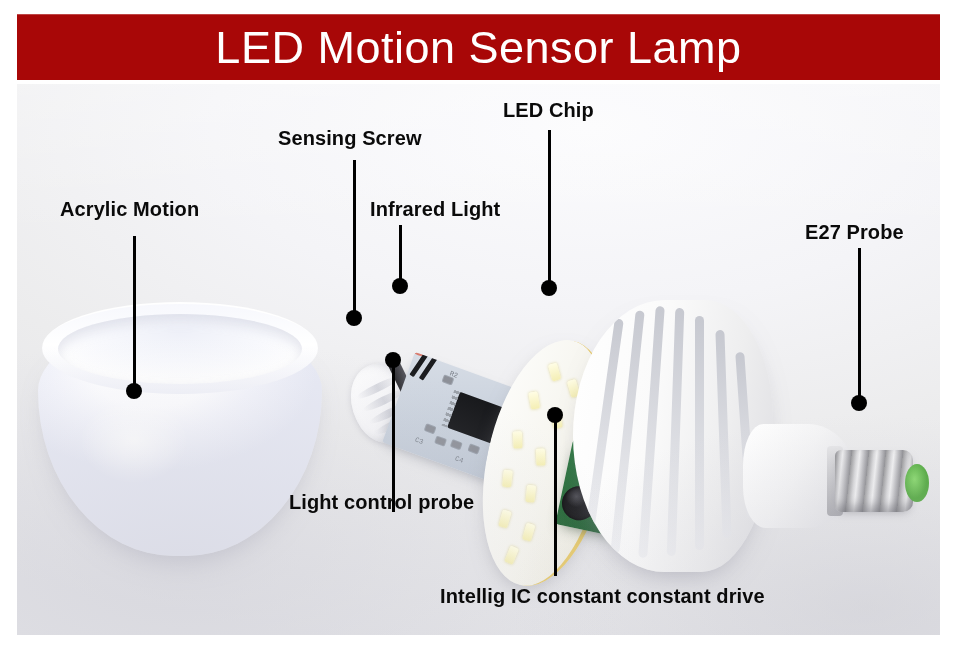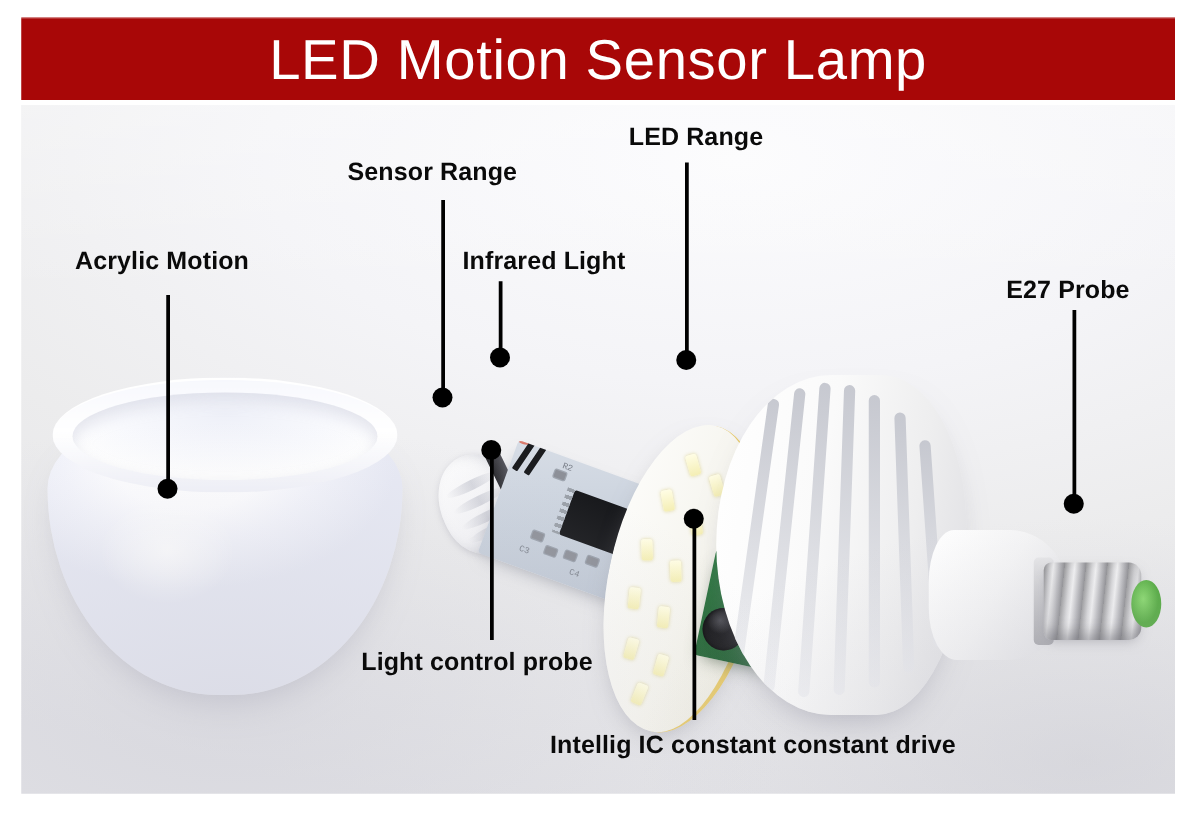--- a/index.html
+++ b/index.html
@@ -357,31 +357,31 @@
 
     <div class="stage-vignette"></div>
   </div>
 
   <div id="callout-layer">
       <div class="leader" style="left: 133px; top: 236px; height: 152px;"></div>
       <div class="leader-dot" style="left: 126px; top: 383px;"></div>
       <div class="callout-label" style="left: 60px; top: 199px;">Acrylic Motion</div>
       <div class="leader" style="left: 353px; top: 160px; height: 154px;"></div>
       <div class="leader-dot" style="left: 346px; top: 310px;"></div>
-      <div class="callout-label" style="left: 278px; top: 128px;">Sensor Range</div>
+      <div class="callout-label" style="left: 278px; top: 128px;">Sensing Screw</div>
       <div class="leader" style="left: 399px; top: 225px; height: 58px;"></div>
       <div class="leader-dot" style="left: 392px; top: 278px;"></div>
       <div class="callout-label" style="left: 370px; top: 199px;">Infrared Light</div>
       <div class="leader" style="left: 548px; top: 130px; height: 155px;"></div>
       <div class="leader-dot" style="left: 541px; top: 280px;"></div>
-      <div class="callout-label" style="left: 503px; top: 100px;">LED Range</div>
+      <div class="callout-label" style="left: 503px; top: 100px;">LED Chip</div>
       <div class="leader" style="left: 858px; top: 248px; height: 152px;"></div>
       <div class="leader-dot" style="left: 851px; top: 395px;"></div>
       <div class="callout-label" style="left: 805px; top: 222px;">E27 Probe</div>
       <div class="leader" style="left: 392px; top: 364px; height: 148px;"></div>
       <div class="leader-dot" style="left: 385px; top: 352px;"></div>
-      <div class="callout-label" style="left: 289px; top: 520px;">Light control probe</div>
+      <div class="callout-label" style="left: 289px; top: 492px;">Light control probe</div>
       <div class="leader" style="left: 554px; top: 419px; height: 157px;"></div>
       <div class="leader-dot" style="left: 547px; top: 407px;"></div>
       <div class="callout-label" style="left: 440px; top: 586px;">Intellig IC constant constant drive</div>
     </div>
 
 </div>
 
 </body></html>

